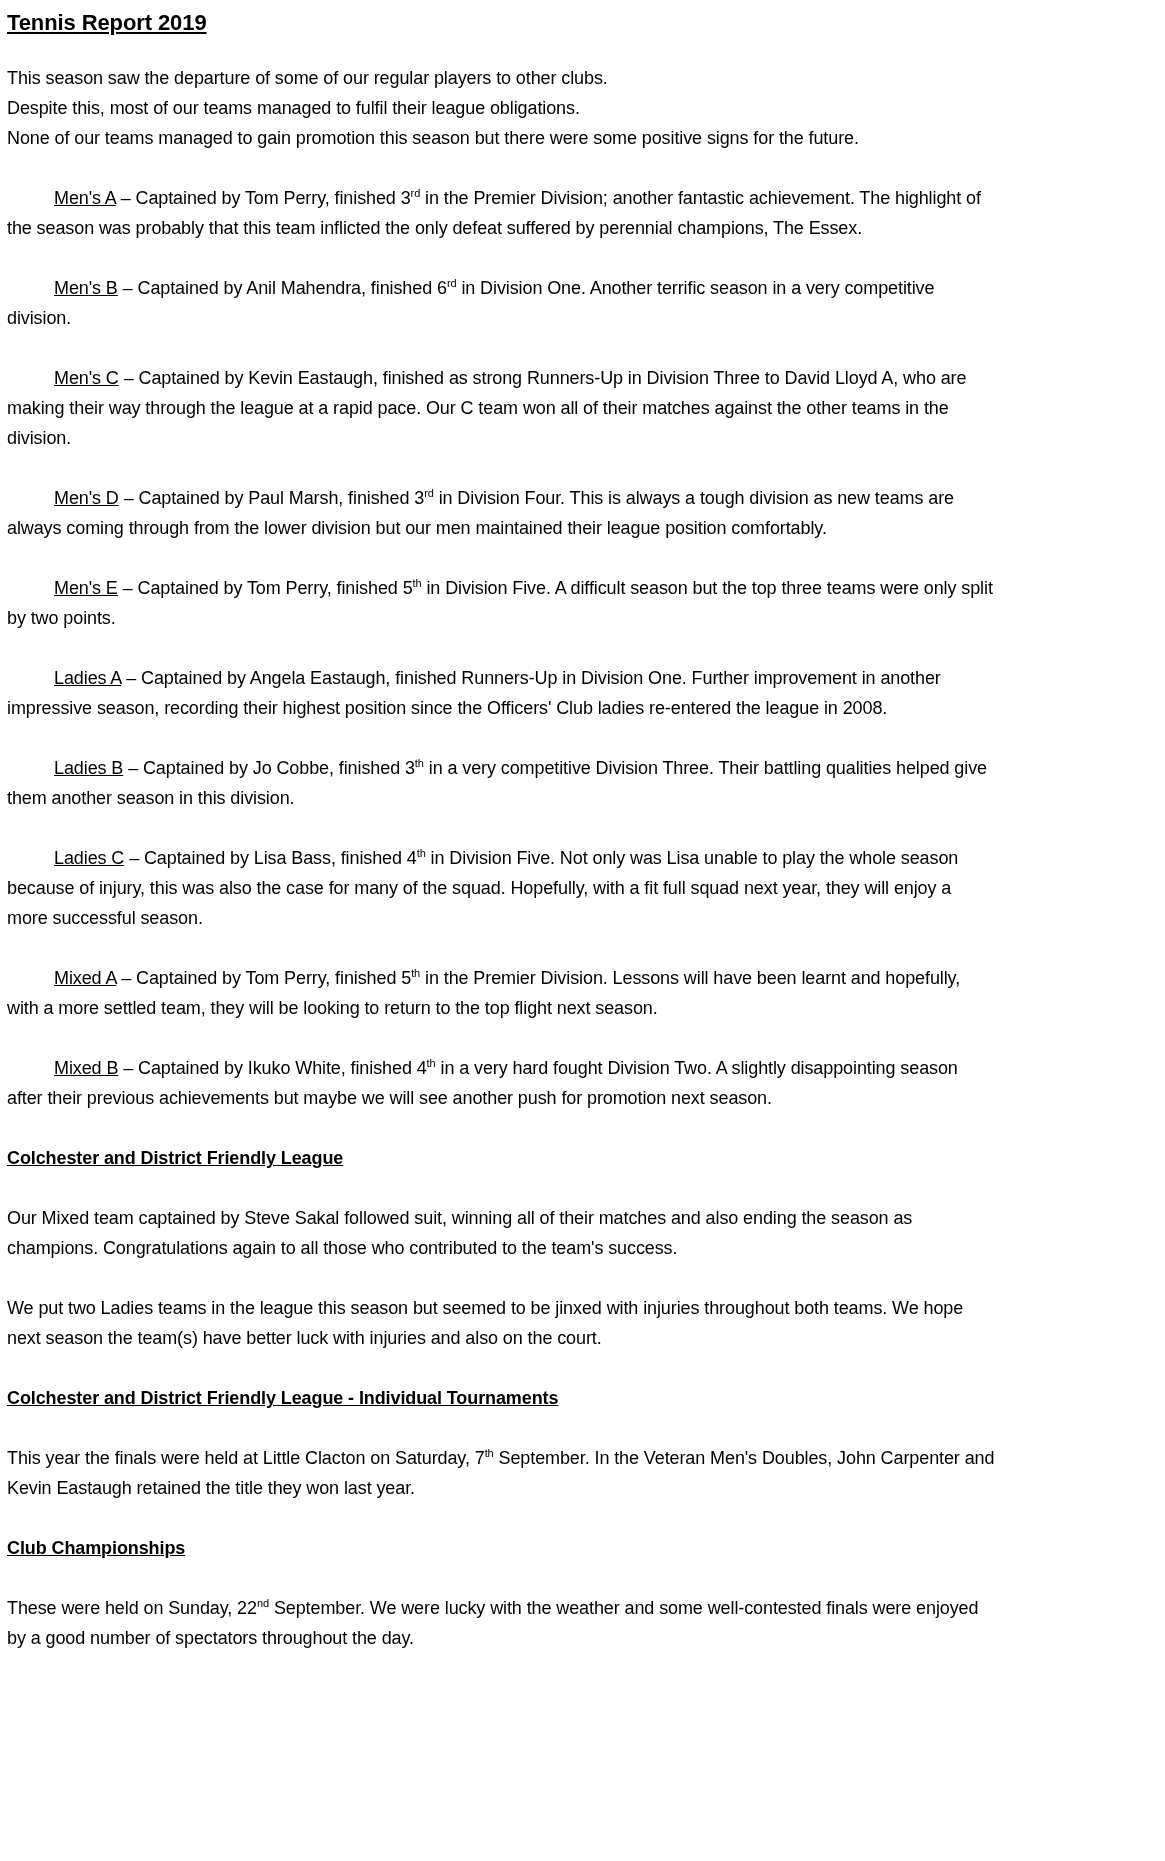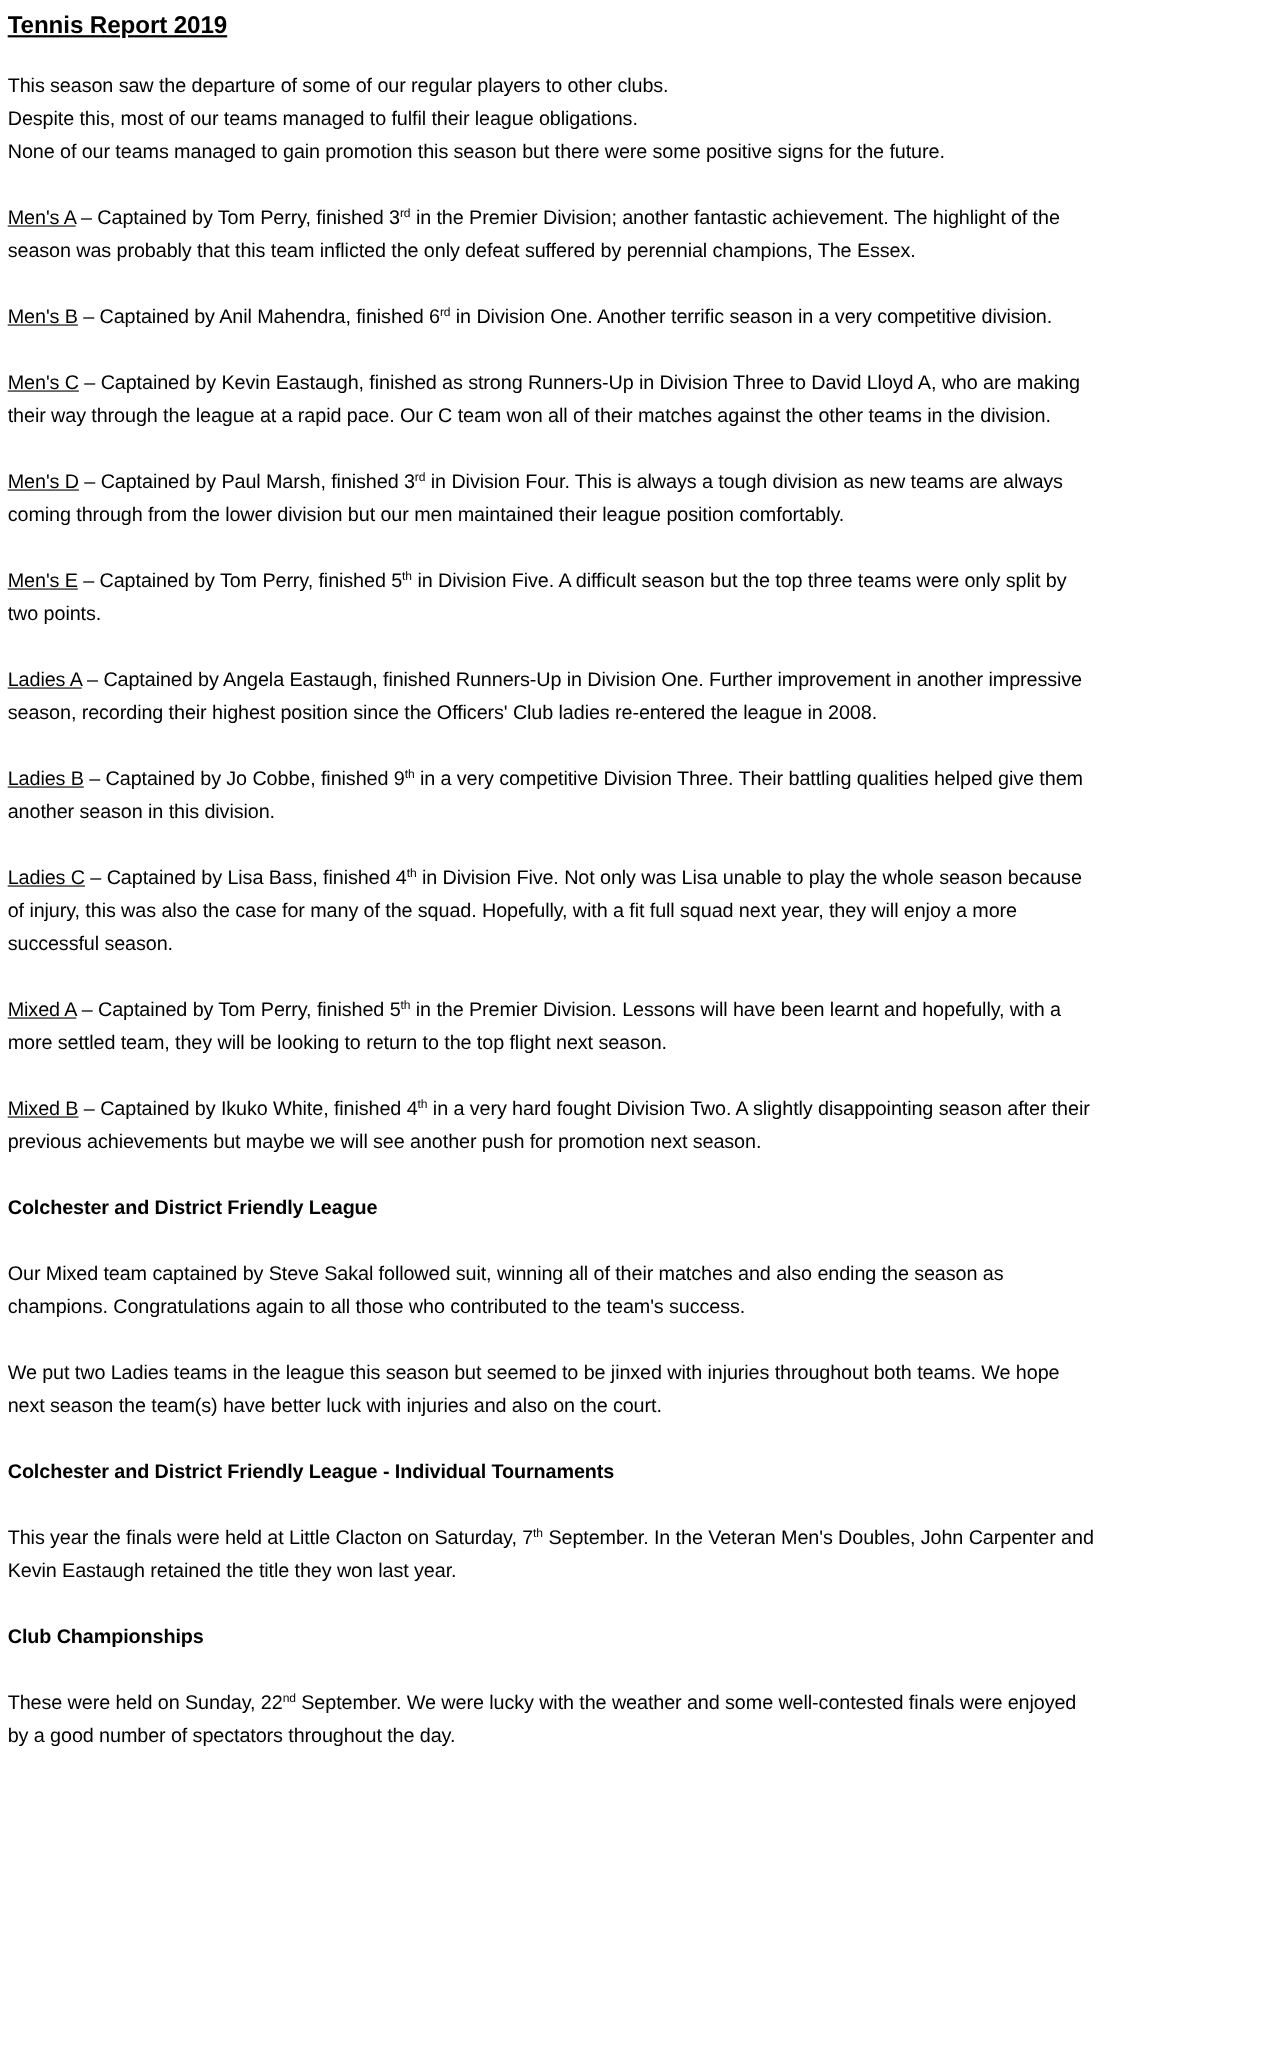--- a/index.html
+++ b/index.html
@@ -24,23 +24,25 @@
     line-height: 30px;
     font-weight: bold;
     text-decoration: underline;
     margin: 0 0 25px 0;
   }
   .para {
     margin: 0 0 30px 0;
   }
   .para.heading {
     font-weight: bold;
+    text-decoration: underline;
   }
   .u {
     text-decoration: underline;
+    margin-left: 47px;
   }
   sup {
     font-size: 11px;
     line-height: 0;
     vertical-align: super;
     text-align: center;
   }
 </style>
 </head>
 <body>
@@ -48,21 +50,21 @@
 <div class="page">
   <h1 class="doc-title">Tennis Report 2019</h1>
   <div>
       <p class="para body"><span>This season saw the departure of some of our regular players to other clubs.</span><br><span>Despite this, most of our teams managed to fulfil their league obligations.</span><br><span>None of our teams managed to gain promotion this season but there were some positive signs for the future.</span></p>
       <p class="para body"><span class="u">Men's A</span><span> – Captained by Tom Perry, finished 3</span><sup>rd</sup><span> in the Premier Division; another fantastic achievement. The highlight of the season was probably that this team inflicted the only defeat suffered by perennial champions, The Essex.</span></p>
       <p class="para body"><span class="u">Men's B</span><span> – Captained by Anil Mahendra, finished 6</span><sup>rd</sup><span> in Division One. Another terrific season in a very competitive division.</span></p>
       <p class="para body"><span class="u">Men's C</span><span> – Captained by Kevin Eastaugh, finished as strong Runners-Up in Division Three to David Lloyd A, who are making their way through the league at a rapid pace. Our C team won all of their matches against the other teams in the division.</span></p>
       <p class="para body"><span class="u">Men's D</span><span> – Captained by Paul Marsh, finished 3</span><sup>rd</sup><span> in Division Four. This is always a tough division as new teams are always coming through from the lower division but our men maintained their league position comfortably.</span></p>
       <p class="para body"><span class="u">Men's E</span><span> – Captained by Tom Perry, finished 5</span><sup>th</sup><span> in Division Five. A difficult season but the top three teams were only split by two points.</span></p>
       <p class="para body"><span class="u">Ladies A</span><span> – Captained by Angela Eastaugh, finished Runners-Up in Division One. Further improvement in another impressive season, recording their highest position since the Officers' Club ladies re-entered the league in 2008.</span></p>
-      <p class="para body"><span class="u">Ladies B</span><span> – Captained by Jo Cobbe, finished 9</span><sup>th</sup><span> in a very competitive Division Three. Their battling qualities helped give them another season in this division.</span></p>
+      <p class="para body"><span class="u">Ladies B</span><span> – Captained by Jo Cobbe, finished 3</span><sup>th</sup><span> in a very competitive Division Three. Their battling qualities helped give them another season in this division.</span></p>
       <p class="para body"><span class="u">Ladies C</span><span> – Captained by Lisa Bass, finished 4</span><sup>th</sup><span> in Division Five. Not only was Lisa unable to play the whole season because of injury, this was also the case for many of the squad. Hopefully, with a fit full squad next year, they will enjoy a more successful season.</span></p>
       <p class="para body"><span class="u">Mixed A</span><span> – Captained by Tom Perry, finished 5</span><sup>th</sup><span> in the Premier Division. Lessons will have been learnt and hopefully, with a more settled team, they will be looking to return to the top flight next season.</span></p>
       <p class="para body"><span class="u">Mixed B</span><span> – Captained by Ikuko White, finished 4</span><sup>th</sup><span> in a very hard fought Division Two. A slightly disappointing season after their previous achievements but maybe we will see another push for promotion next season.</span></p>
       <p class="para heading"><span>Colchester and District Friendly League</span></p>
       <p class="para body"><span>Our Mixed team captained by Steve Sakal followed suit, winning all of their matches and also ending the season as champions. Congratulations again to all those who contributed to the team's success.</span></p>
       <p class="para body"><span>We put two Ladies teams in the league this season but seemed to be jinxed with injuries throughout both teams. We hope next season the team(s) have better luck with injuries and also on the court.</span></p>
       <p class="para heading"><span>Colchester and District Friendly League - Individual Tournaments</span></p>
       <p class="para body"><span>This year the finals were held at Little Clacton on Saturday, 7</span><sup>th</sup><span> September. In the Veteran Men's Doubles, John Carpenter and Kevin Eastaugh retained the title they won last year.</span></p>
       <p class="para heading"><span>Club Championships</span></p>
       <p class="para body"><span>These were held on Sunday, 22</span><sup>nd</sup><span> September. We were lucky with the weather and some well-contested finals were enjoyed by a good number of spectators throughout the day.</span></p>

